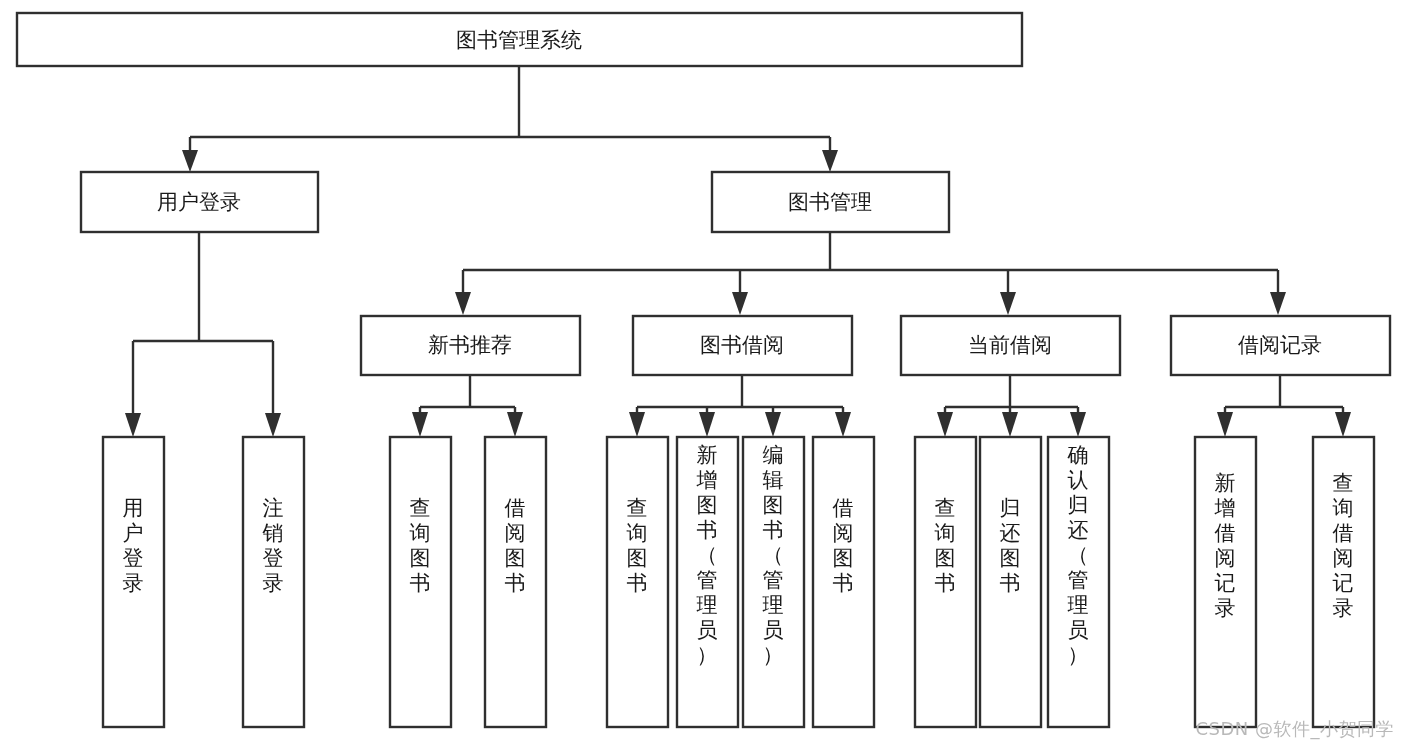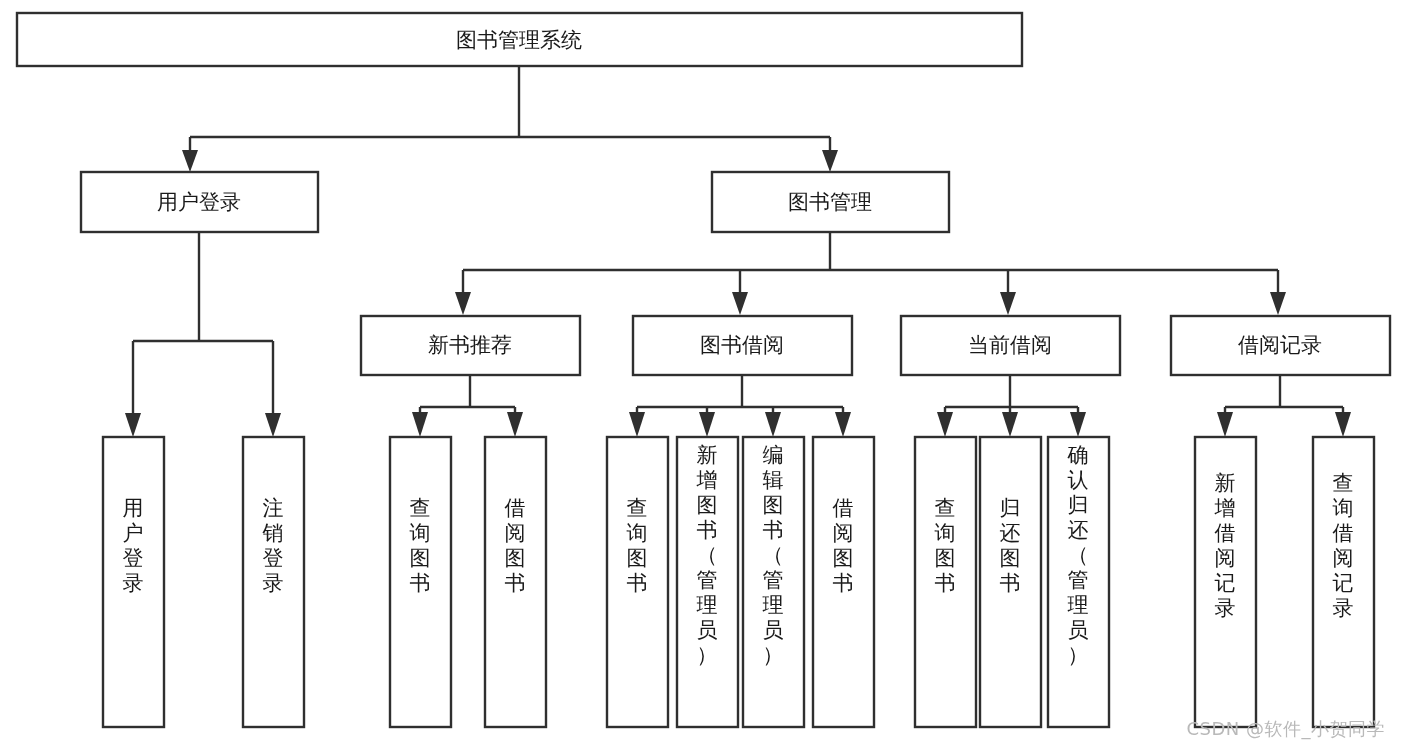--- a/index.html
+++ b/index.html
@@ -51,21 +51,21 @@
   }
   .node-label-v {
     font-family: "DejaVu Sans", "Liberation Sans", sans-serif;
     font-size: 21px;
     fill: #1a1a1a;
     text-anchor: middle;
     white-space: pre;
   }
   .watermark-text {
     position: absolute;
-    right: 20px;
+    right: 11px;
     bottom: 6px;
     font-family: "DejaVu Sans", "Liberation Sans", sans-serif;
     font-size: 18px;
     color: #b9b9b9;
     letter-spacing: 0.5px;
     user-select: none;
     white-space: nowrap;
   }
 </style>
 </head>

